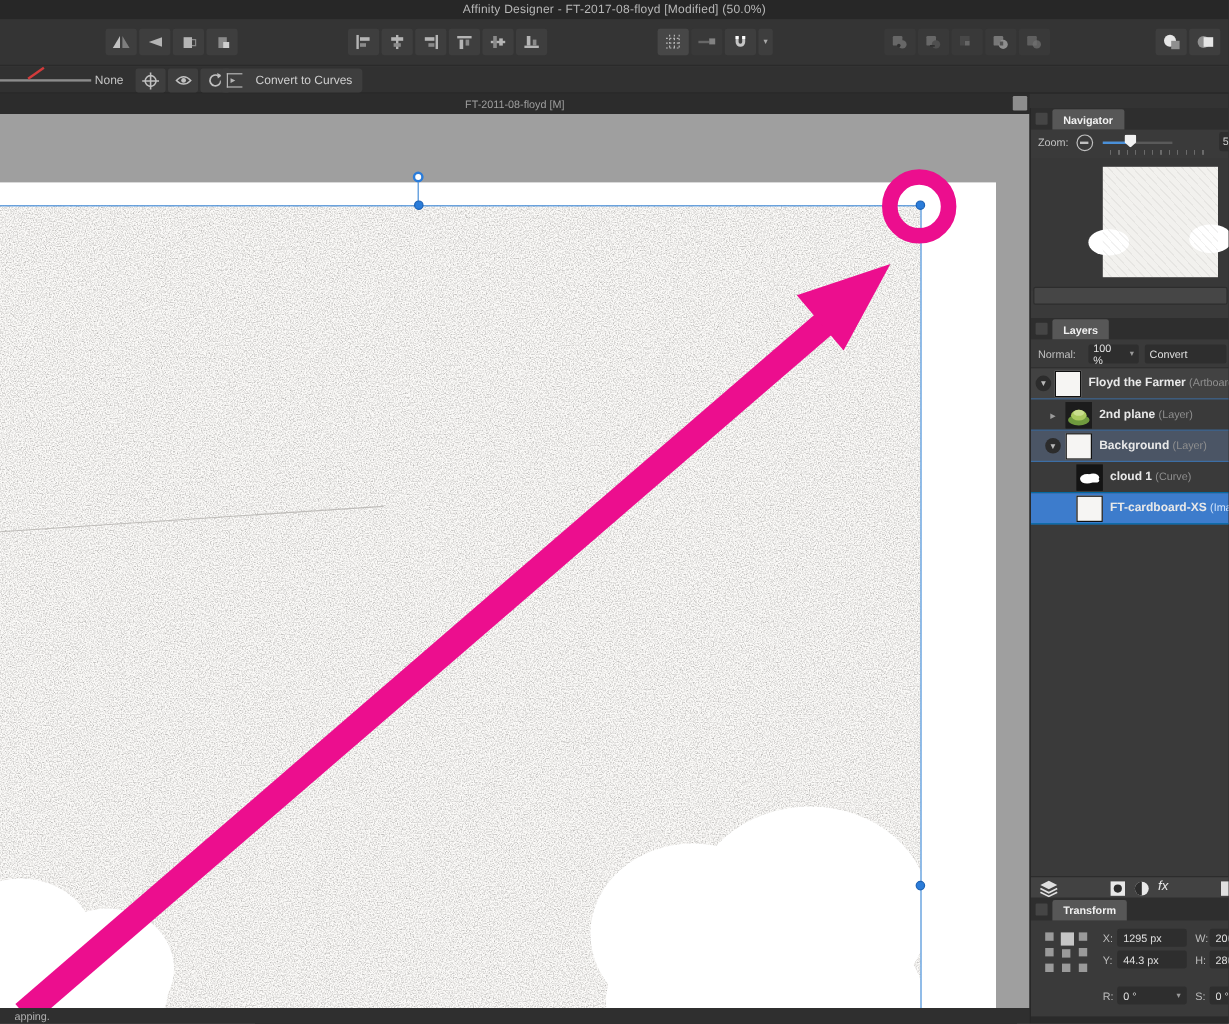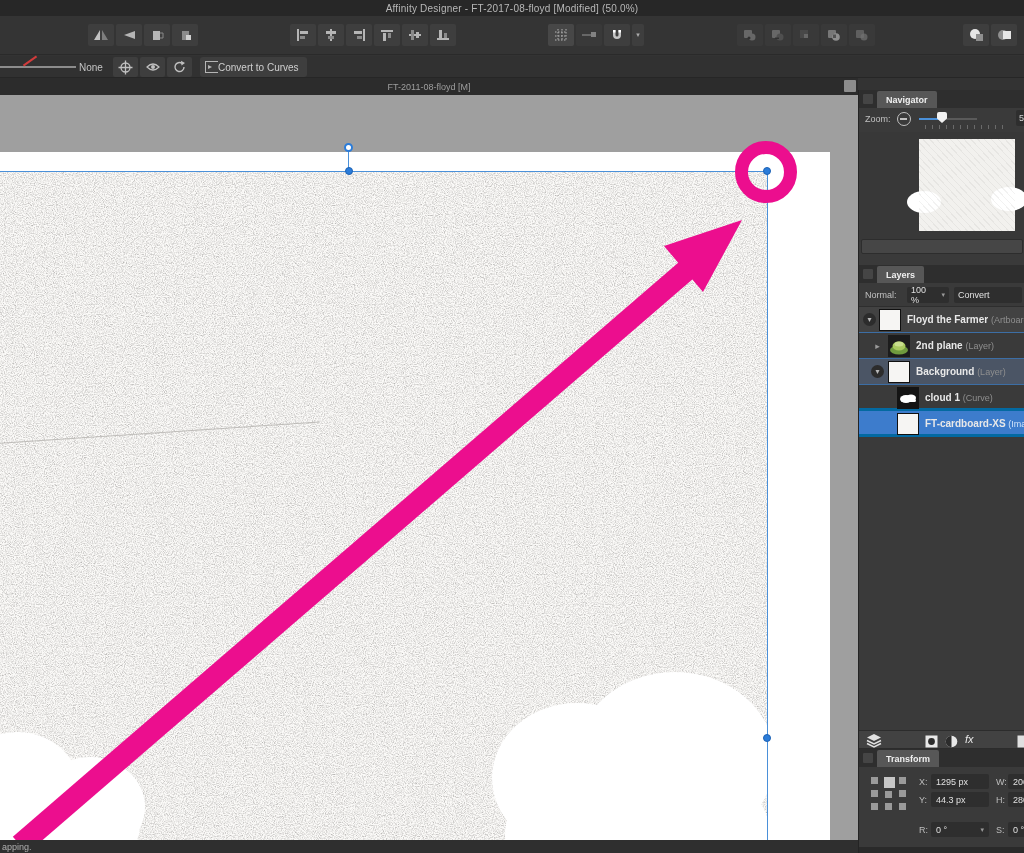--- a/index.html
+++ b/index.html
@@ -30,22 +30,22 @@
               border-bottom:1px solid #262626; }
   .strokeprev { position:absolute; left:0; top:0; width:76px; height:22px; }
   .strokeprev .ln { position:absolute; left:0; top:10px; width:76px; height:2px; background:#8c8c8c; }
   .strokeprev .slash { position:absolute; left:22px; top:4px; width:16px; height:2px; background:#d23b3b;
                        transform:rotate(-35deg); }
   .nonelabel { position:absolute; left:79px; top:0; height:22px; display:flex; align-items:center;
                font-size:10px; color:#c4c4c4; }
   .r2group { position:absolute; left:113px; top:1px; display:flex; gap:2px; }
   .r2btn { width:25px; height:20px; background:#3e3e3e; border-radius:2px;
            display:flex; align-items:center; justify-content:center; }
-  .cvtbtn { position:absolute; left:200px; top:1px; height:20px; background:#3e3e3e; border-radius:3px;
-            display:flex; align-items:center; gap:0; padding:0 8px 0 5px; }
+  .cvtbtn { position:absolute; left:184px; top:1px; height:20px; background:#3e3e3e; border-radius:3px;
+            display:flex; align-items:center; gap:11px; padding:0 8px 0 5px; }
   .cvtbtn .cvticon { width:13px; height:12px; border:1px solid #b5b5b5; border-right:none; color:#b5b5b5;
                      font-size:8px; line-height:10px; padding-left:2px; }
   .cvtbtn .cvticon::after { content:"▸"; }
   .cvtbtn span.lbl { font-size:10px; color:#cfcfcf; }
 
   
   .tabbar { position:absolute; left:0; top:78px; width:858px; height:17px; background:#2c2c2c;
             display:flex; align-items:center; justify-content:center; }
   .tabbar .doc { font-size:9px; color:#9e9e9e; }
   .tabscroll { position:absolute; right:2px; top:2px; width:12px; height:12px; background:#8d8d8d; border-radius:1px; }
@@ -61,21 +61,21 @@
   .selline { position:absolute; background:#4a90d9; }
   .handle { position:absolute; width:8px; height:8px; border-radius:50%; background:#2b7cd9; border:1px solid #1d62b5; }
   .rothandle { position:absolute; width:9px; height:9px; border-radius:50%; background:#fff; border:2px solid #2b7cd9; }
   .pinkring { position:absolute; left:735px; top:46px; width:62px; height:62px; border-radius:50%;
               border:13px solid #ec0e8e; }
   .arrowsvg { position:absolute; left:0; top:0; width:858px; height:745px; }
 
   
   .statusbar { position:absolute; left:0; top:840px; width:858px; height:13px; background:#2f2f2f;
                display:flex; align-items:center; }
-  .statusbar span { font-size:9px; color:#b0b0b0; padding-left:2px; }
+  .statusbar span { font-size:9px; color:#b0b0b0; padding-left:12px; }
 
   
   .panel { position:absolute; left:858px; top:78px; width:166px; height:775px; background:#3a3a3a;
            border-left:1px solid #242424; overflow:hidden;margin-top:12px; }
   .ptabstrip { position:absolute; left:0; width:166px; height:18px; background:#2e2e2e; }
   .ptab { position:absolute; left:18px; top:1px; height:17px; background:#575757; border-radius:2px 2px 0 0;
           display:flex; align-items:center; padding:0 9px; font-size:9px; font-weight:bold; color:#f0f0f0; }
   .pcollapse { position:absolute; left:4px; top:4px; width:10px; height:10px; background:#454545; border-radius:1px; }
 
   
@@ -101,21 +101,21 @@
   
   .opacityrow { position:absolute; left:0; top:193px; width:166px; height:24px; background:#3a3a3a;
                 border-bottom:1px solid #2e2e2e; }
   .oplabel { position:absolute; left:6px; top:7px; font-size:9px; color:#c0c0c0; }
   .opfield { position:absolute; top:4px; height:16px; background:#2e2e2e; border-radius:2px;
              font-size:9px; color:#e0e0e0; display:flex; align-items:center; padding:0 4px; }
   .opfield.val { left:48px; width:42px; }
   .opfield.val::after { content:"▾"; font-size:7px; color:#9a9a9a; margin-left:5px; }
   .opfield.blend { left:95px; width:68px; }
   .layerlist { position:absolute; left:0; top:217px; width:166px; }
-  .lrow { position:relative; width:166px; height:26px; border-bottom:3px solid #0369a1; background:#3a3a3a; }
+  .lrow { position:relative; width:166px; height:26px; border-bottom:1px solid #0369a1; background:#3a3a3a; }
   .lrow.art { background:#424242; border-bottom:1px solid #3c6ea5; }
   .lrow.bluesep { border-bottom:1px solid #3c6ea5; }
   .lrow.selmuted { background:#4b5565; }
   .lrow.selblue { background:#3d7ccc; }
   .exp { position:absolute; top:6px; width:13px; height:13px; font-size:8px; color:#b9b9b9;
          display:flex; align-items:center; justify-content:center; }
   .exp.circ { background:#2c2c2c; border-radius:50%; }
   .exp.circ::after { content:"▾"; }
   .exp.tri::after { content:"▸"; color:#9c9c9c; font-size:9px; }
   .lthumb { position:absolute; top:2px; width:22px; height:22px; background:#161616; overflow:hidden; }

